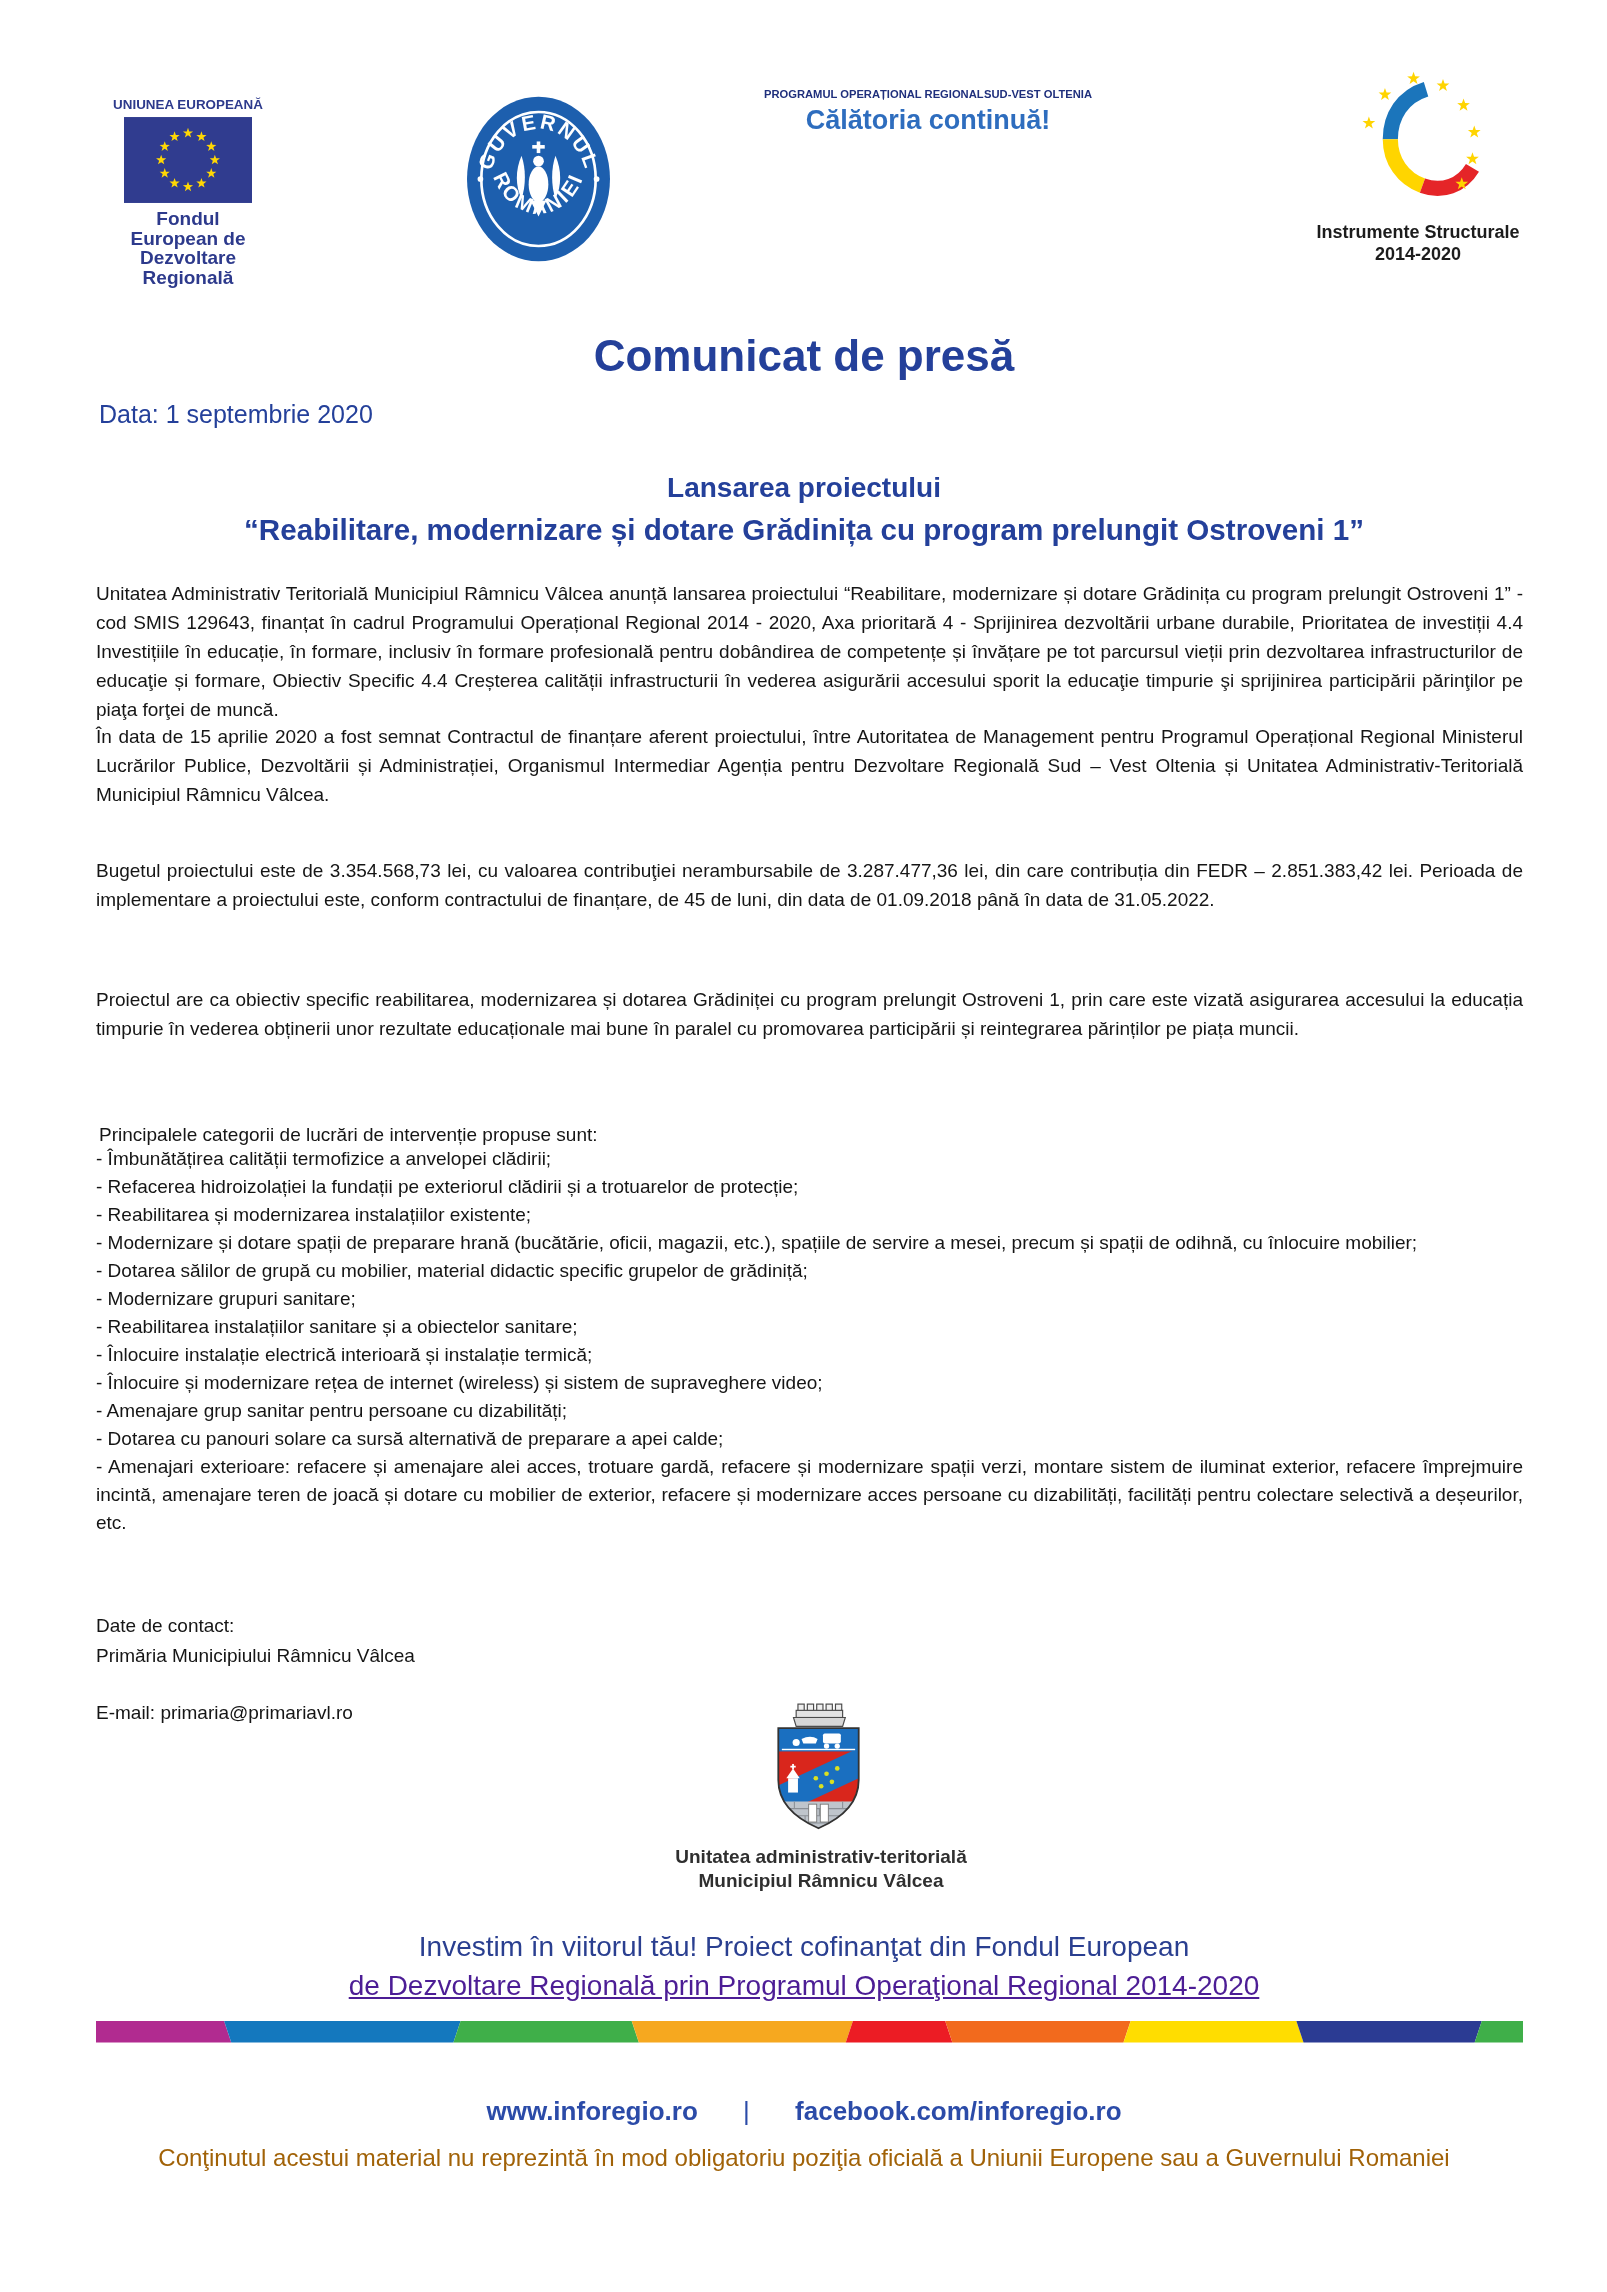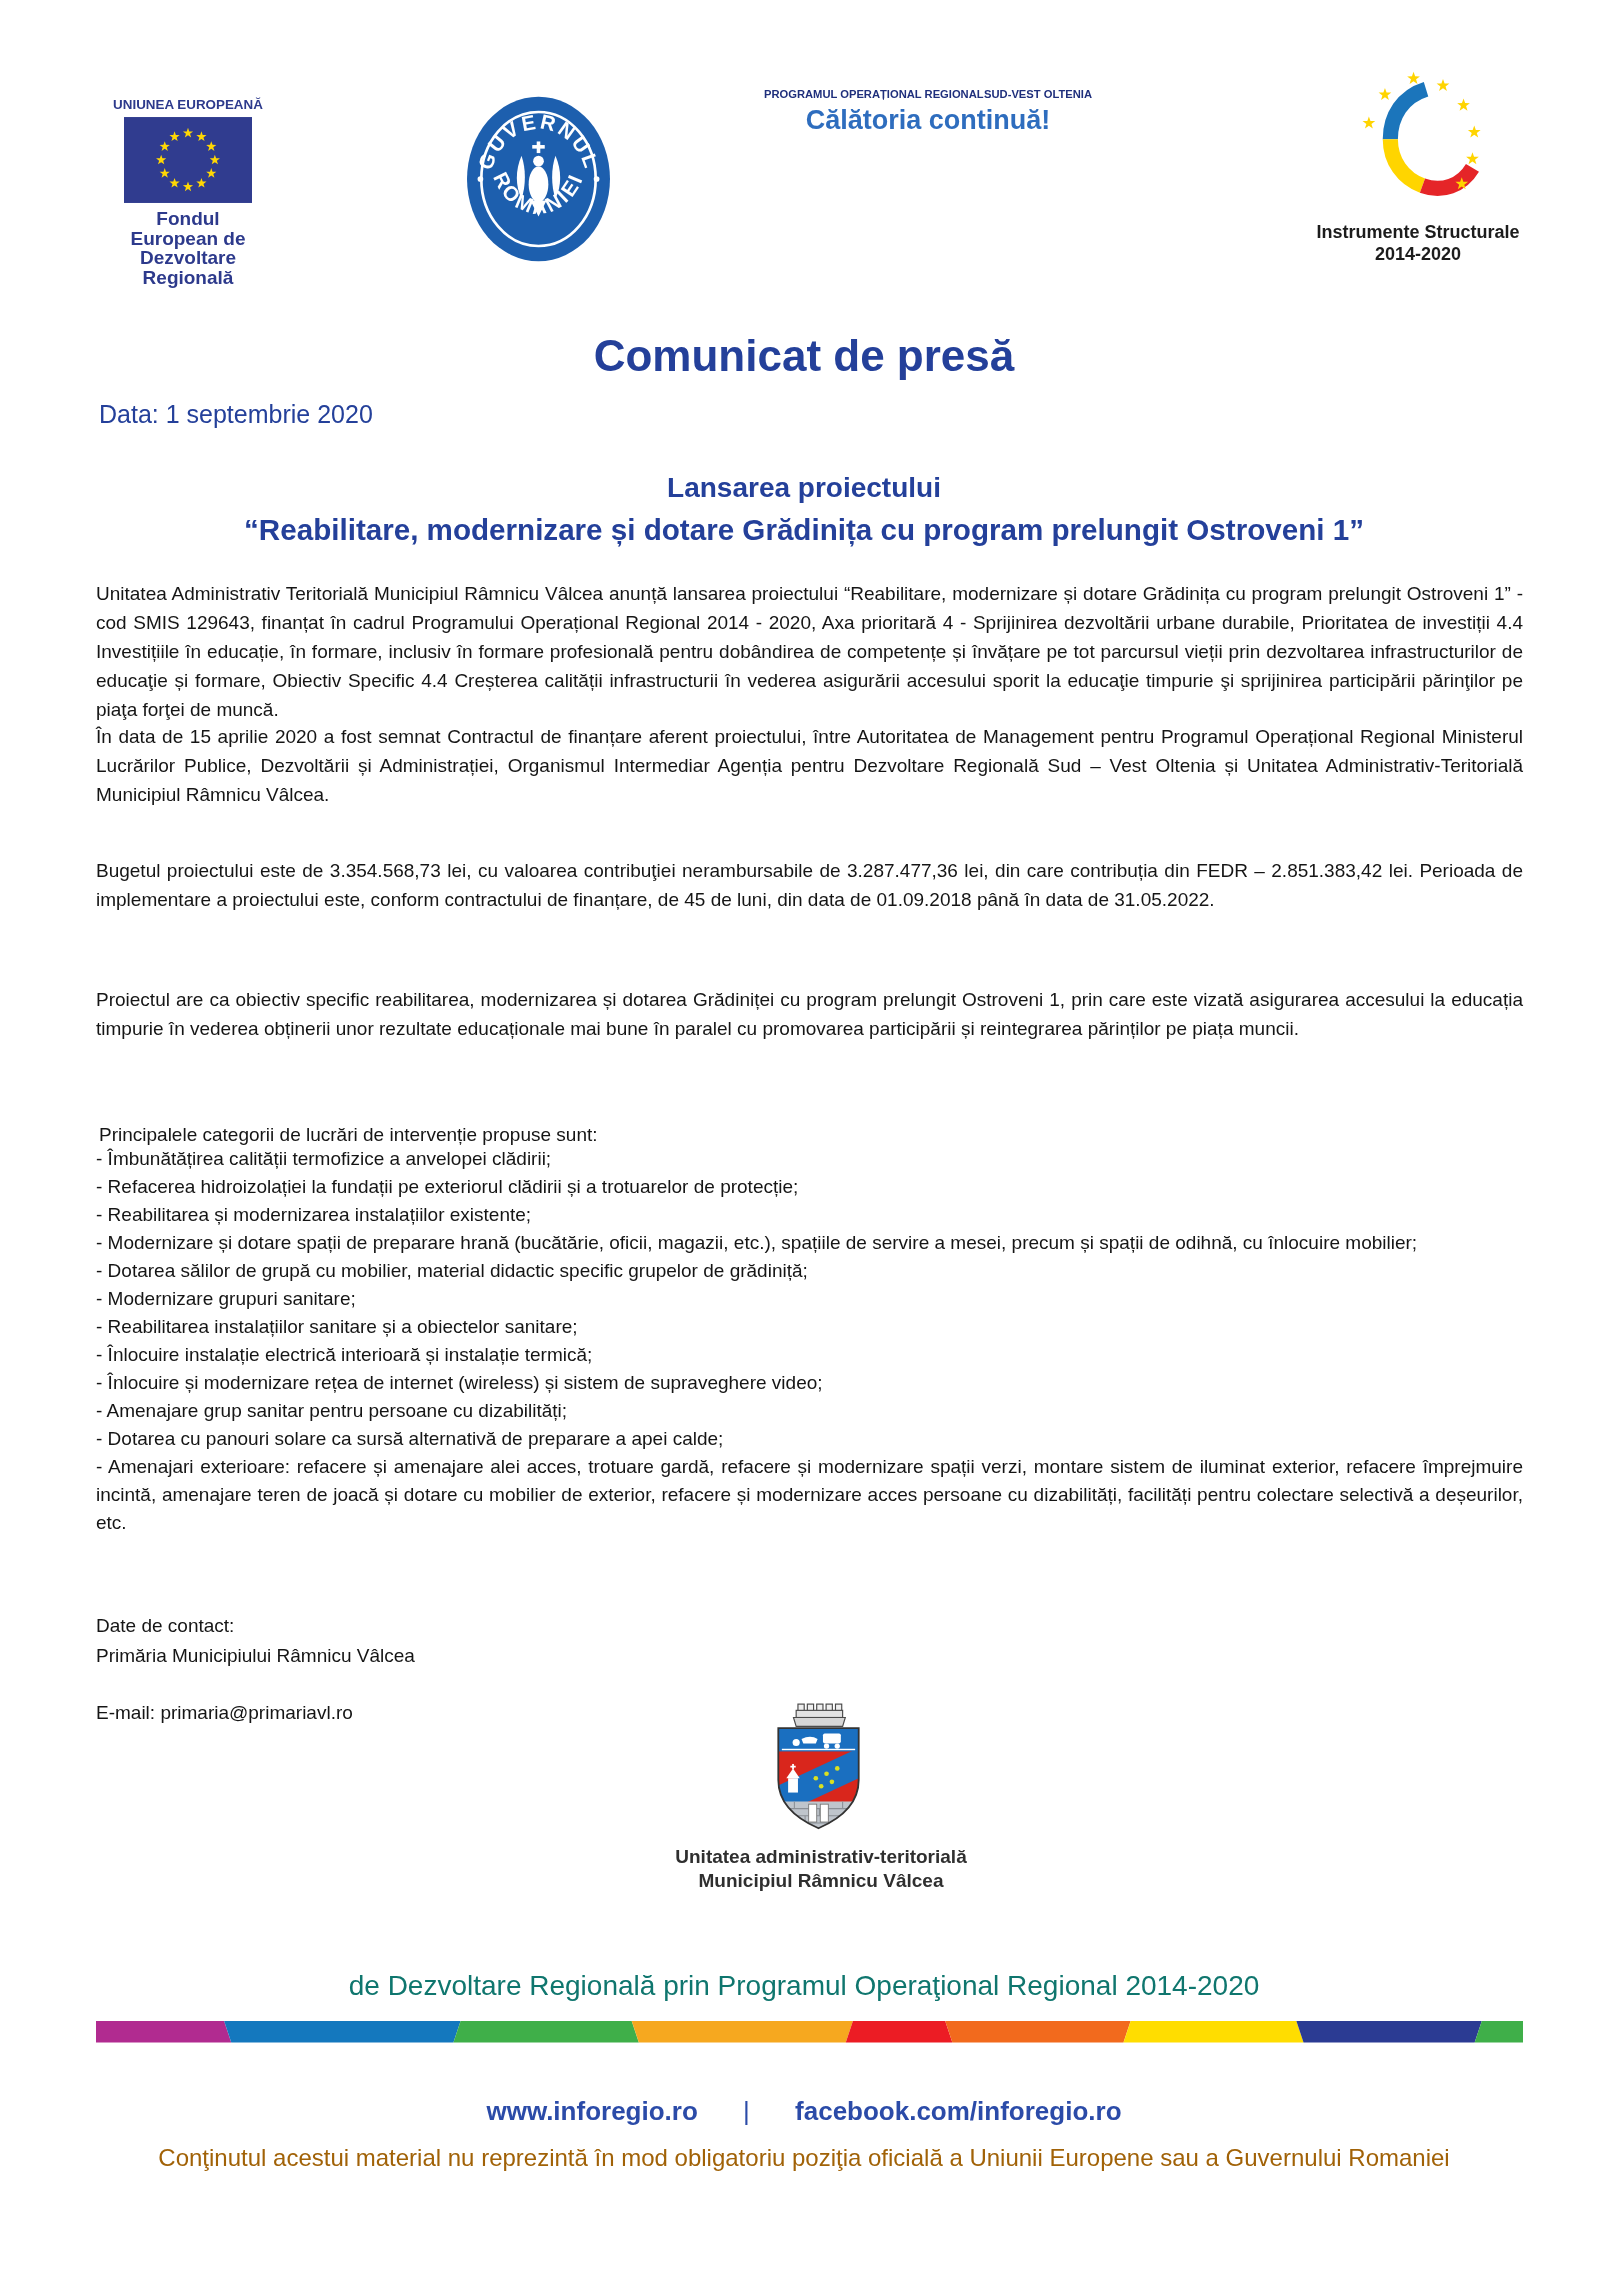--- a/index.html
+++ b/index.html
@@ -50,21 +50,21 @@
 
   
   .coat{position:absolute;left:764px;top:1703px;}
   .coat-caption{position:absolute;left:579px;top:1845px;width:484px;text-align:center;
                 font-size:19px;font-weight:700;color:#2F2F2F;line-height:24px;}
 
   
   .invest1{position:absolute;top:1931px;left:0;width:100%;text-align:center;
            font-size:28px;color:#2A3F90;}
   .invest2{position:absolute;top:1970px;left:0;width:100%;text-align:center;
-           font-size:28px;color:#0f766e;}
+           font-size:28px;color:#4c1d95;text-decoration:underline;}
   .rainbow{position:absolute;left:96px;top:2021px;}
   .links-row{position:absolute;top:2096px;left:0;width:100%;text-align:center;
              font-size:26px;font-weight:700;color:#2B4BA8;}
   .links-row .sep{display:inline-block;margin:0 38px;font-weight:400;}
   .links-row .lnk{cursor:pointer;}
   .disclaimer{position:absolute;top:2144px;left:0;width:100%;text-align:center;
               font-size:24px;color:#a16207;}
 </style>
 </head>
 <body>
@@ -248,20 +248,21 @@
         </g>
       </g>
       <path d="M16,28 h90 v58 c0,28 -22,44 -45,54 c-23,-10 -45,-26 -45,-54 Z" fill="none" stroke="#333333" stroke-width="2"></path>
     </svg>
   </div>
   <div class="coat-caption">
     <div>Unitatea administrativ-teritorială</div>
     <div>Municipiul Râmnicu Vâlcea</div>
   </div>
 
+  <div class="invest1">Investim în viitorul tău! Proiect cofinanţat din Fondul European</div>
   <div class="invest2">de Dezvoltare Regională prin Programul Operaţional Regional 2014-2020</div>
 
   <svg class="rainbow" width="1427" height="21.5" viewBox="0 0 1593 24">
     <polygon points="0,0 143,0 151,24 0,24" fill="#B12B90"></polygon>
     <polygon points="143,0 407,0 399,24 151,24" fill="#1478BE"></polygon>
     <polygon points="407,0 598,0 606,24 399,24" fill="#3FAF49"></polygon>
     <polygon points="598,0 845,0 837,24 606,24" fill="#F6A81F"></polygon>
     <polygon points="845,0 948,0 956,24 837,24" fill="#EC1C24"></polygon>
     <polygon points="948,0 1155,0 1147,24 956,24" fill="#F26A1D"></polygon>
     <polygon points="1155,0 1340,0 1348,24 1147,24" fill="#FFDD00"></polygon>

